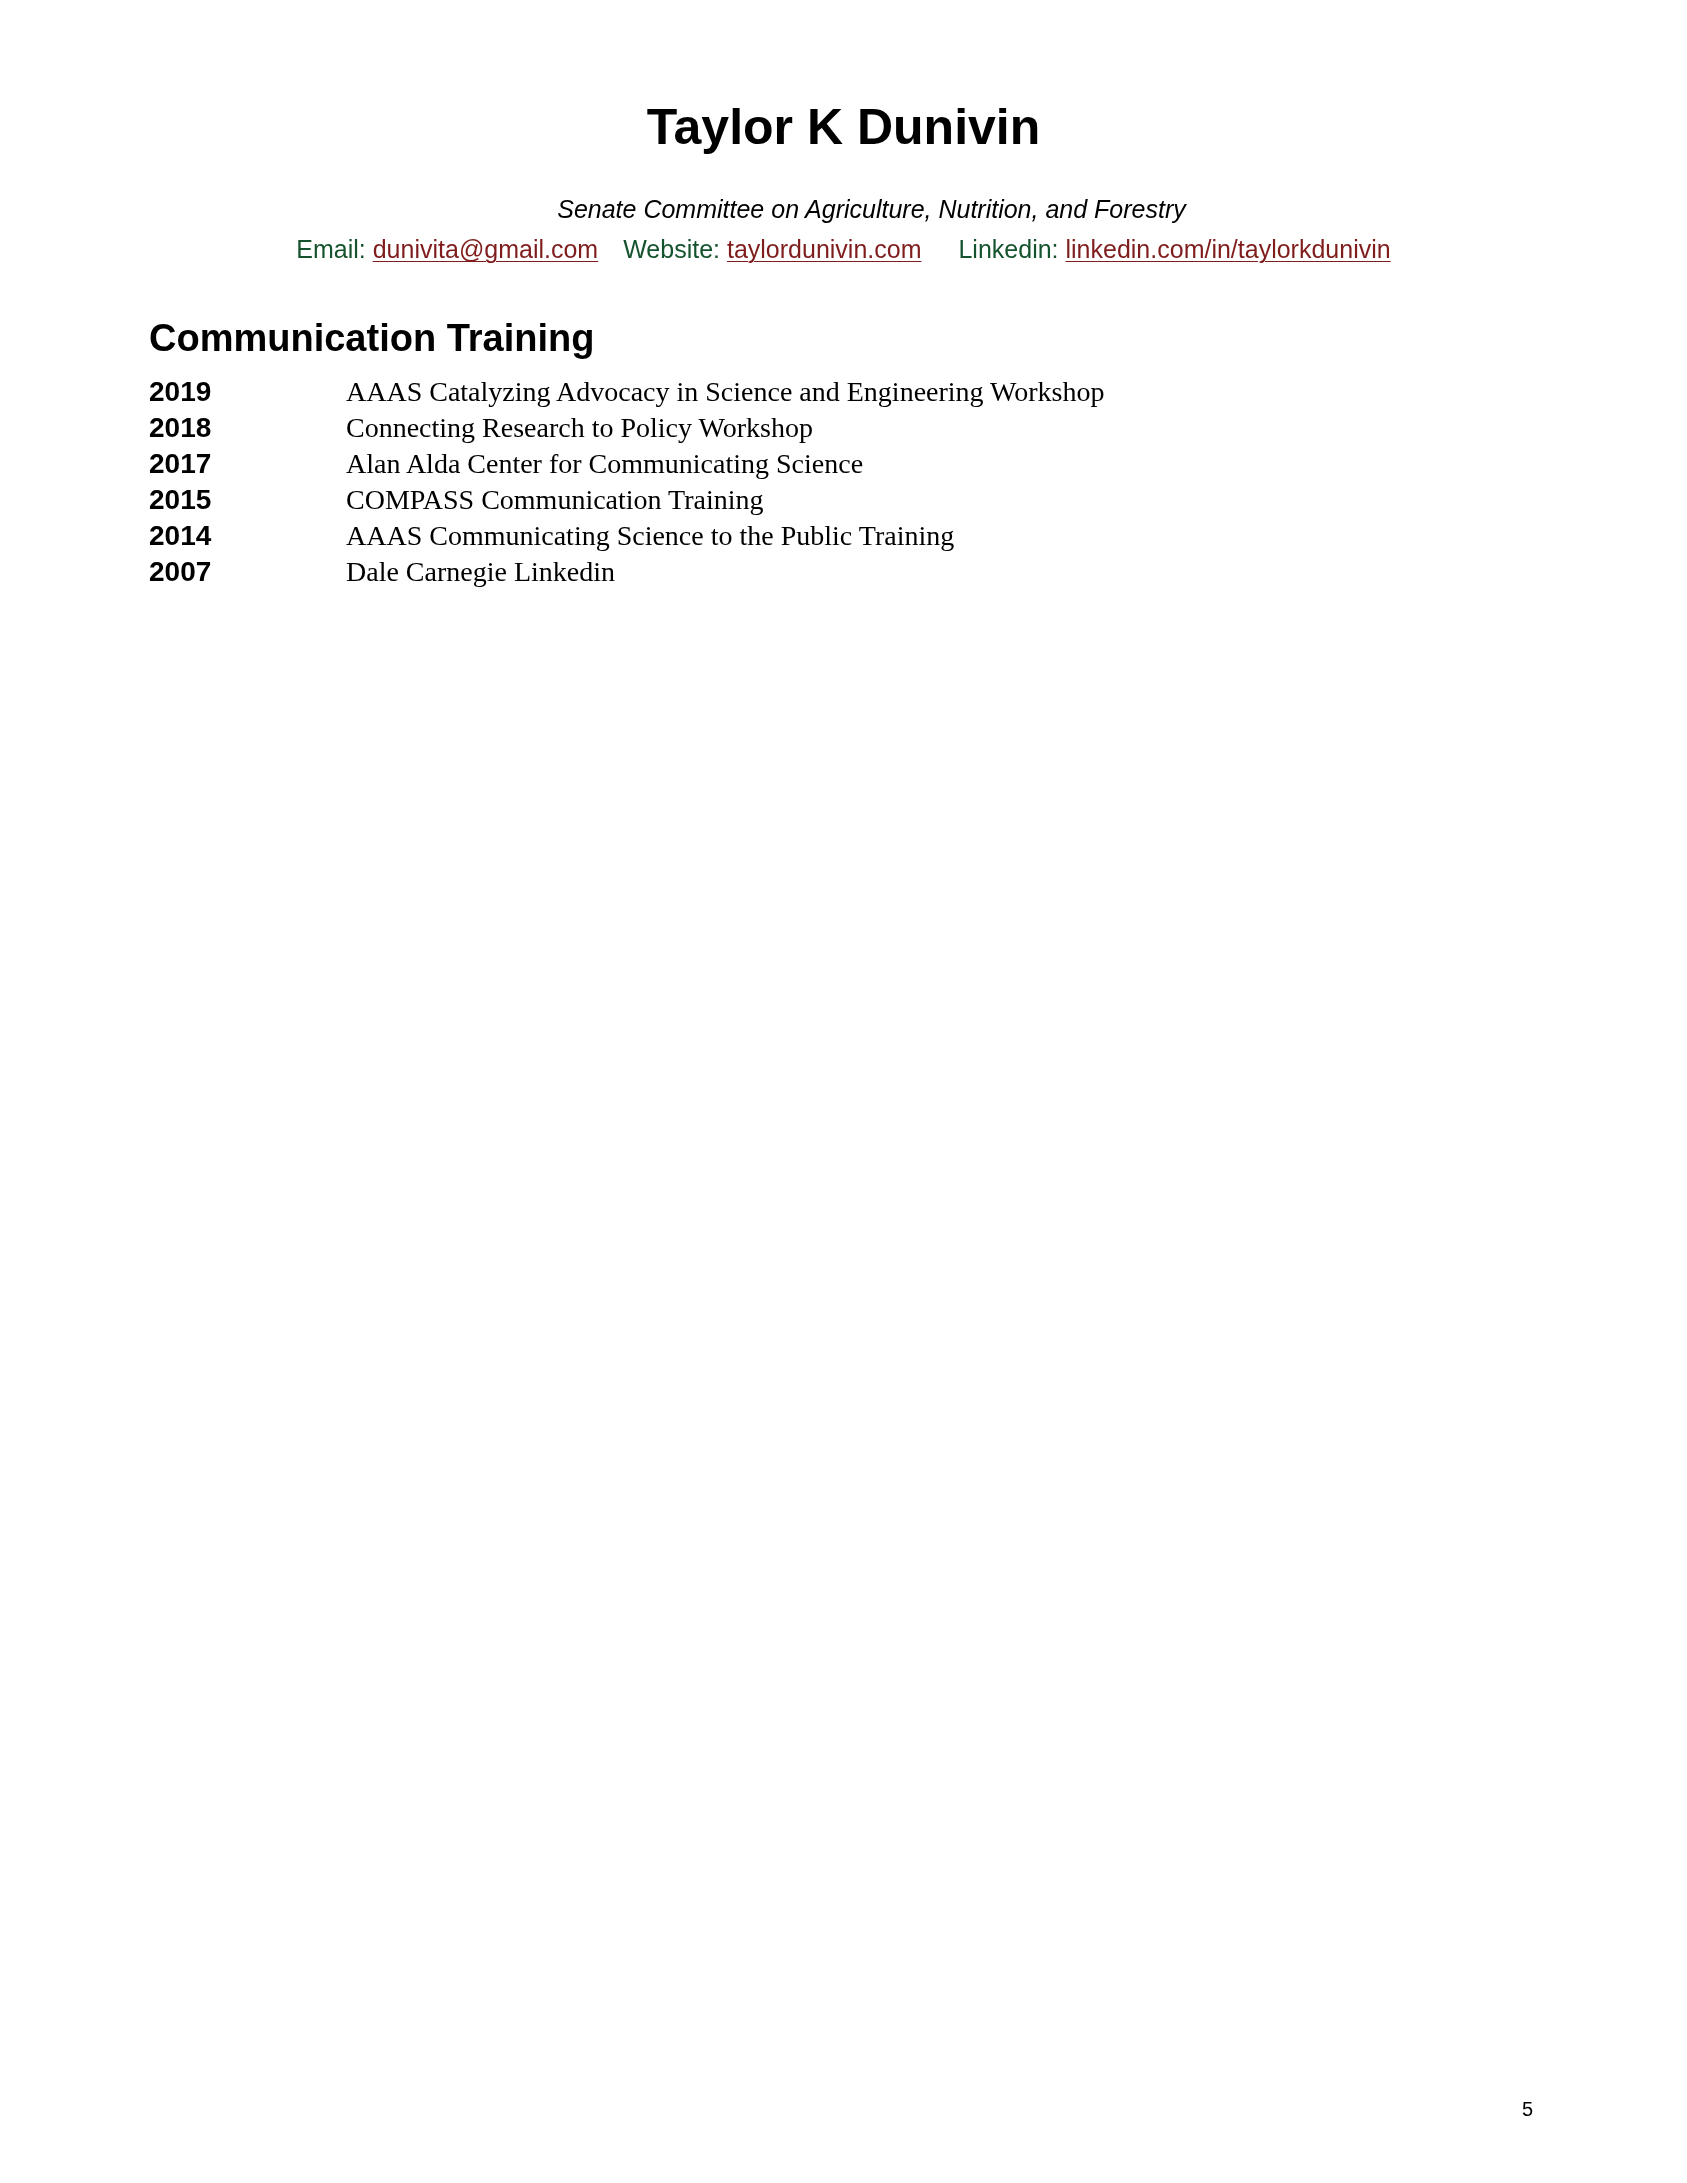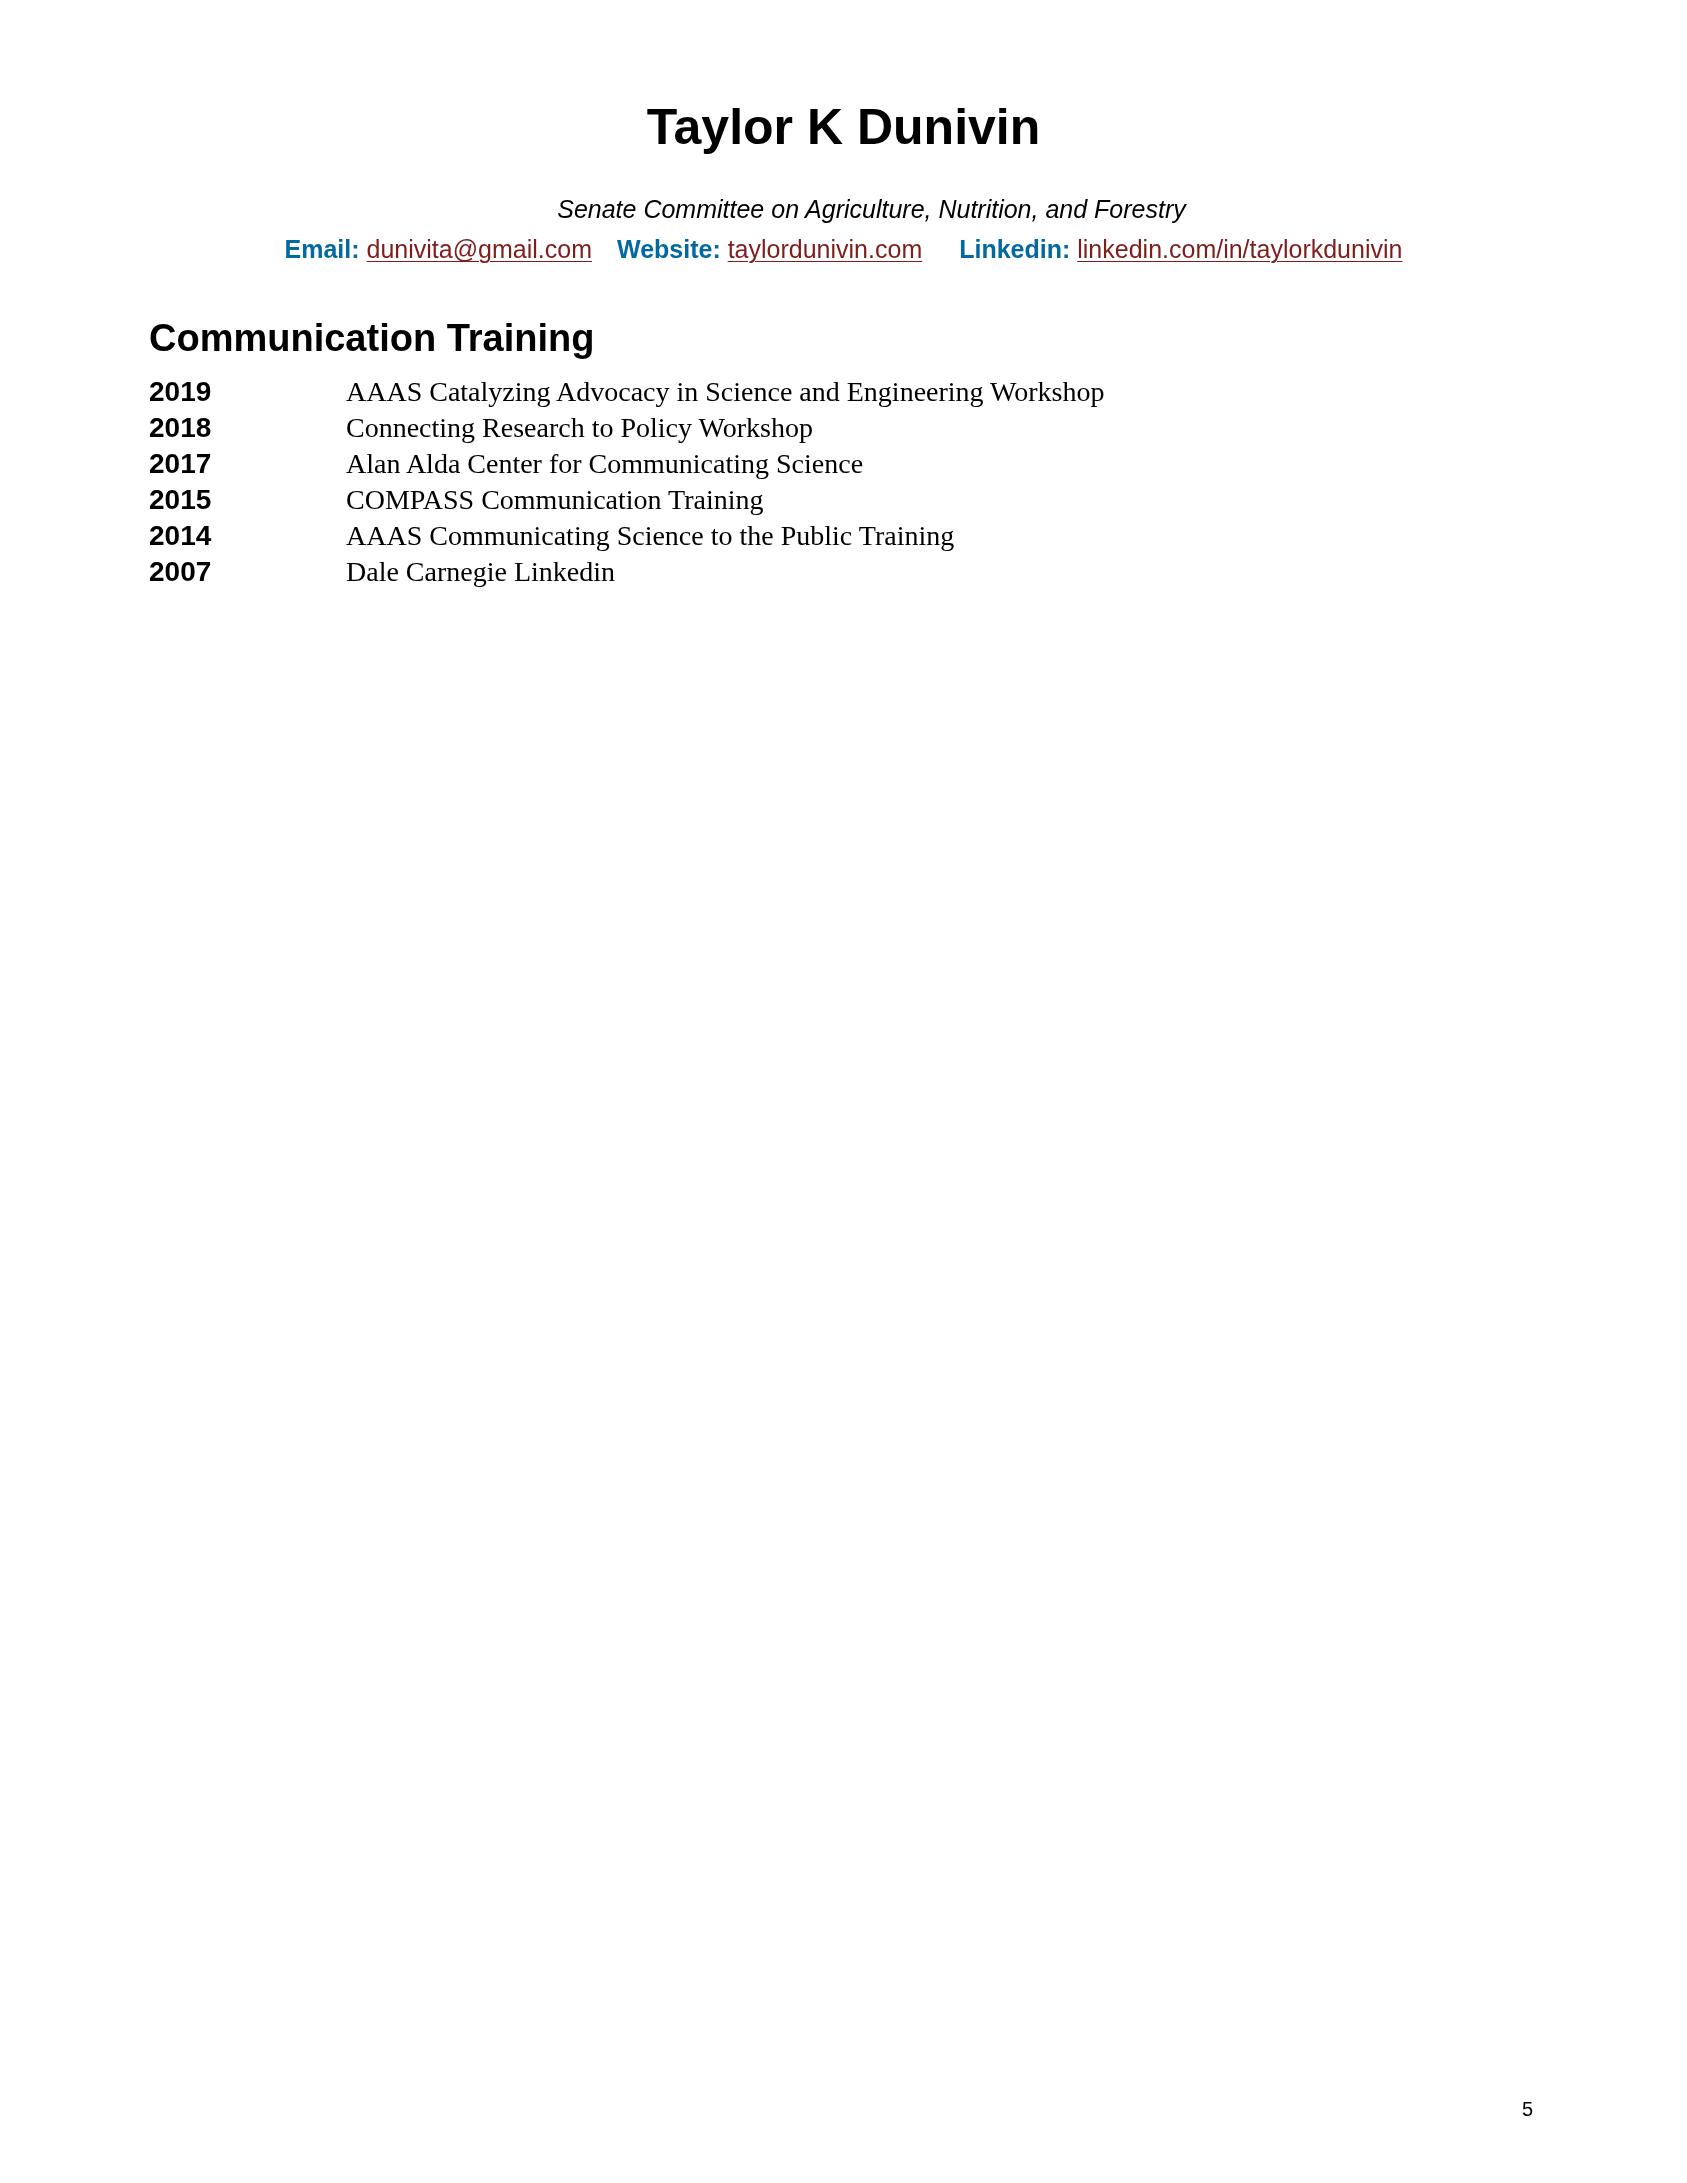--- a/index.html
+++ b/index.html
@@ -40,21 +40,21 @@
       line-height: 29px;
     }
     .subtitle.l1 { top: 161px; }
     .subtitle.l2 { top: 195px; padding-left: 28px; }
     .contact {
       top: 235px;
       font-size: 25px;
       line-height: 29px;
       white-space: pre;
     }
-    .contact .label { color: #0369a1; font-weight: bold; }
+    .contact .label { color: #14532d; }
     .contact .link {
       color: #7f1d1d;
       text-decoration: underline;
       text-decoration-thickness: 1.3px;
       text-underline-offset: 3.3px;
     }
     .contact .gap1 { display: inline-block; width: 25px; }
     .contact .gap2 { display: inline-block; width: 37px; }
 
     .section-title {

